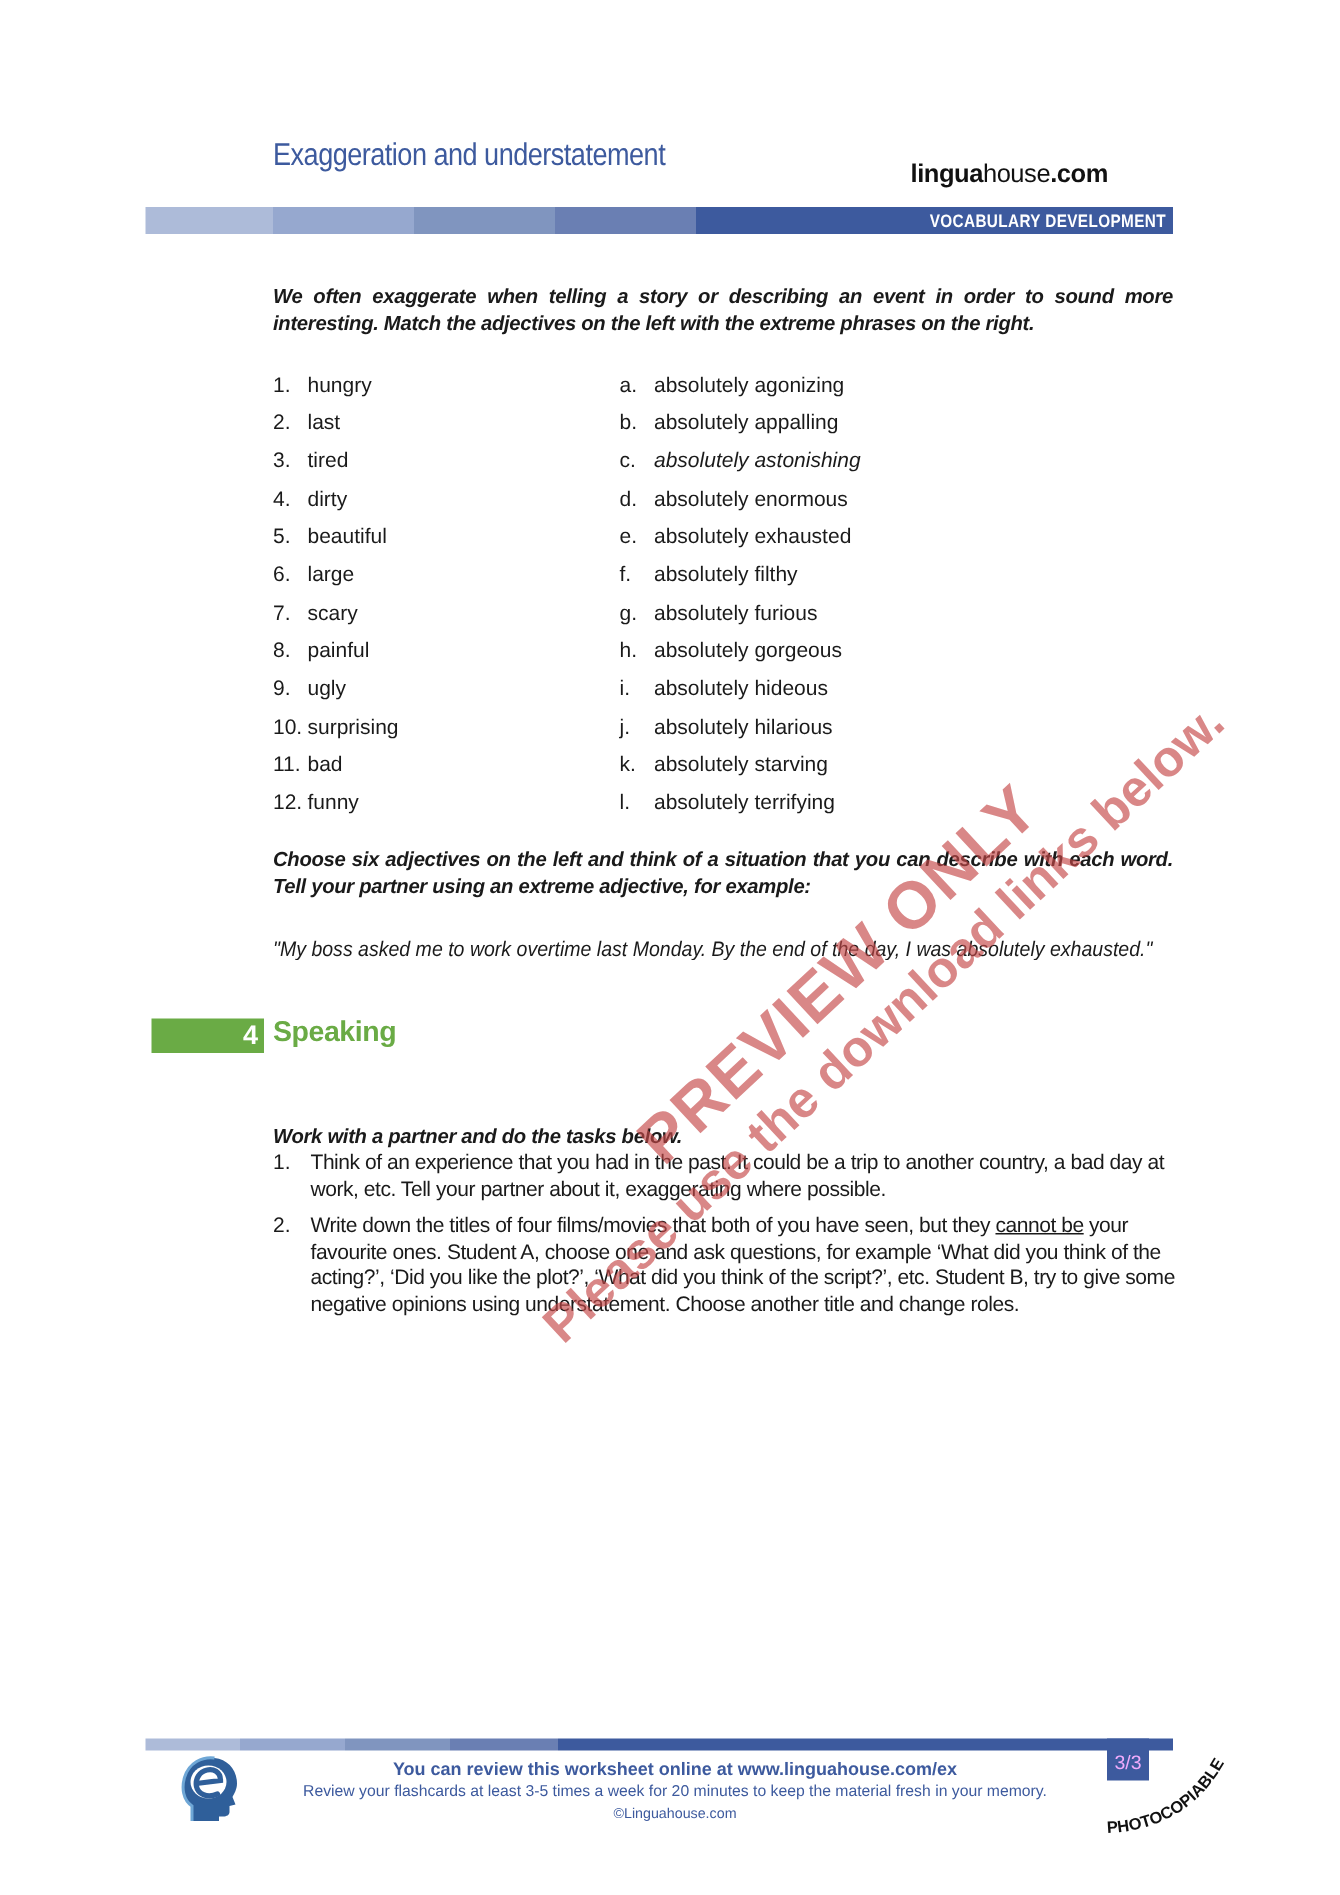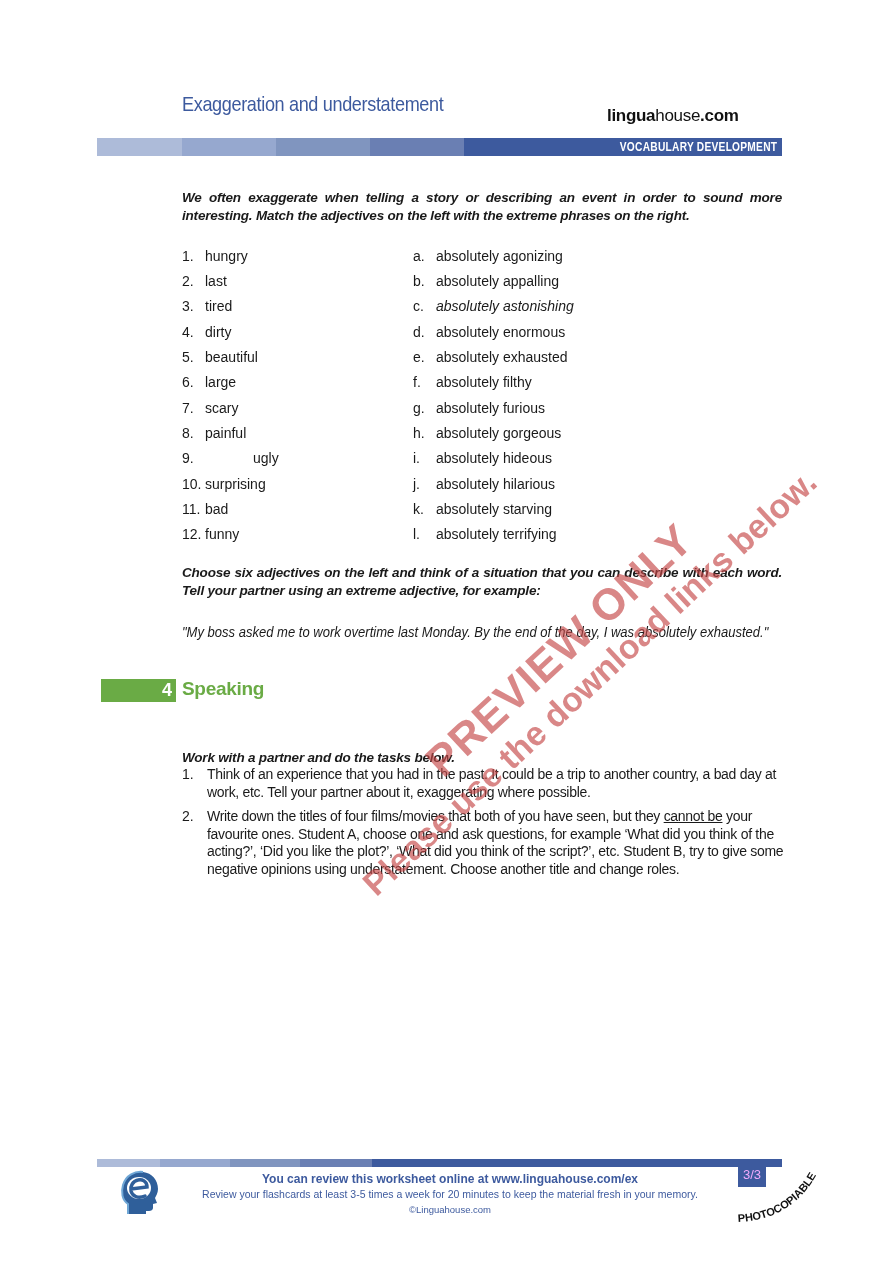--- a/index.html
+++ b/index.html
@@ -100,21 +100,21 @@
   <div class="abs list-row word" style="top:324px;">dirty</div>
   <div class="abs list-row num" style="top:349px;">5.</div>
   <div class="abs list-row word" style="top:349px;">beautiful</div>
   <div class="abs list-row num" style="top:374px;">6.</div>
   <div class="abs list-row word" style="top:374px;">large</div>
   <div class="abs list-row num" style="top:400px;">7.</div>
   <div class="abs list-row word" style="top:400px;">scary</div>
   <div class="abs list-row num" style="top:425px;">8.</div>
   <div class="abs list-row word" style="top:425px;">painful</div>
   <div class="abs list-row num" style="top:450px;">9.</div>
-  <div class="abs list-row word" style="top:450px;margin-left:48px;">ugly</div>
+  <div class="abs list-row word" style="top:450px;">ugly</div>
   <div class="abs list-row num" style="top:476px;">10.</div>
   <div class="abs list-row word" style="top:476px;">surprising</div>
   <div class="abs list-row num" style="top:501px;">11.</div>
   <div class="abs list-row word" style="top:501px;text-align:right;">bad</div>
   <div class="abs list-row num" style="top:526px;">12.</div>
   <div class="abs list-row word" style="top:526px;">funny</div>
 </div>
 
 <div>
   <div class="abs list-row let" style="top:248px;">a.</div>

